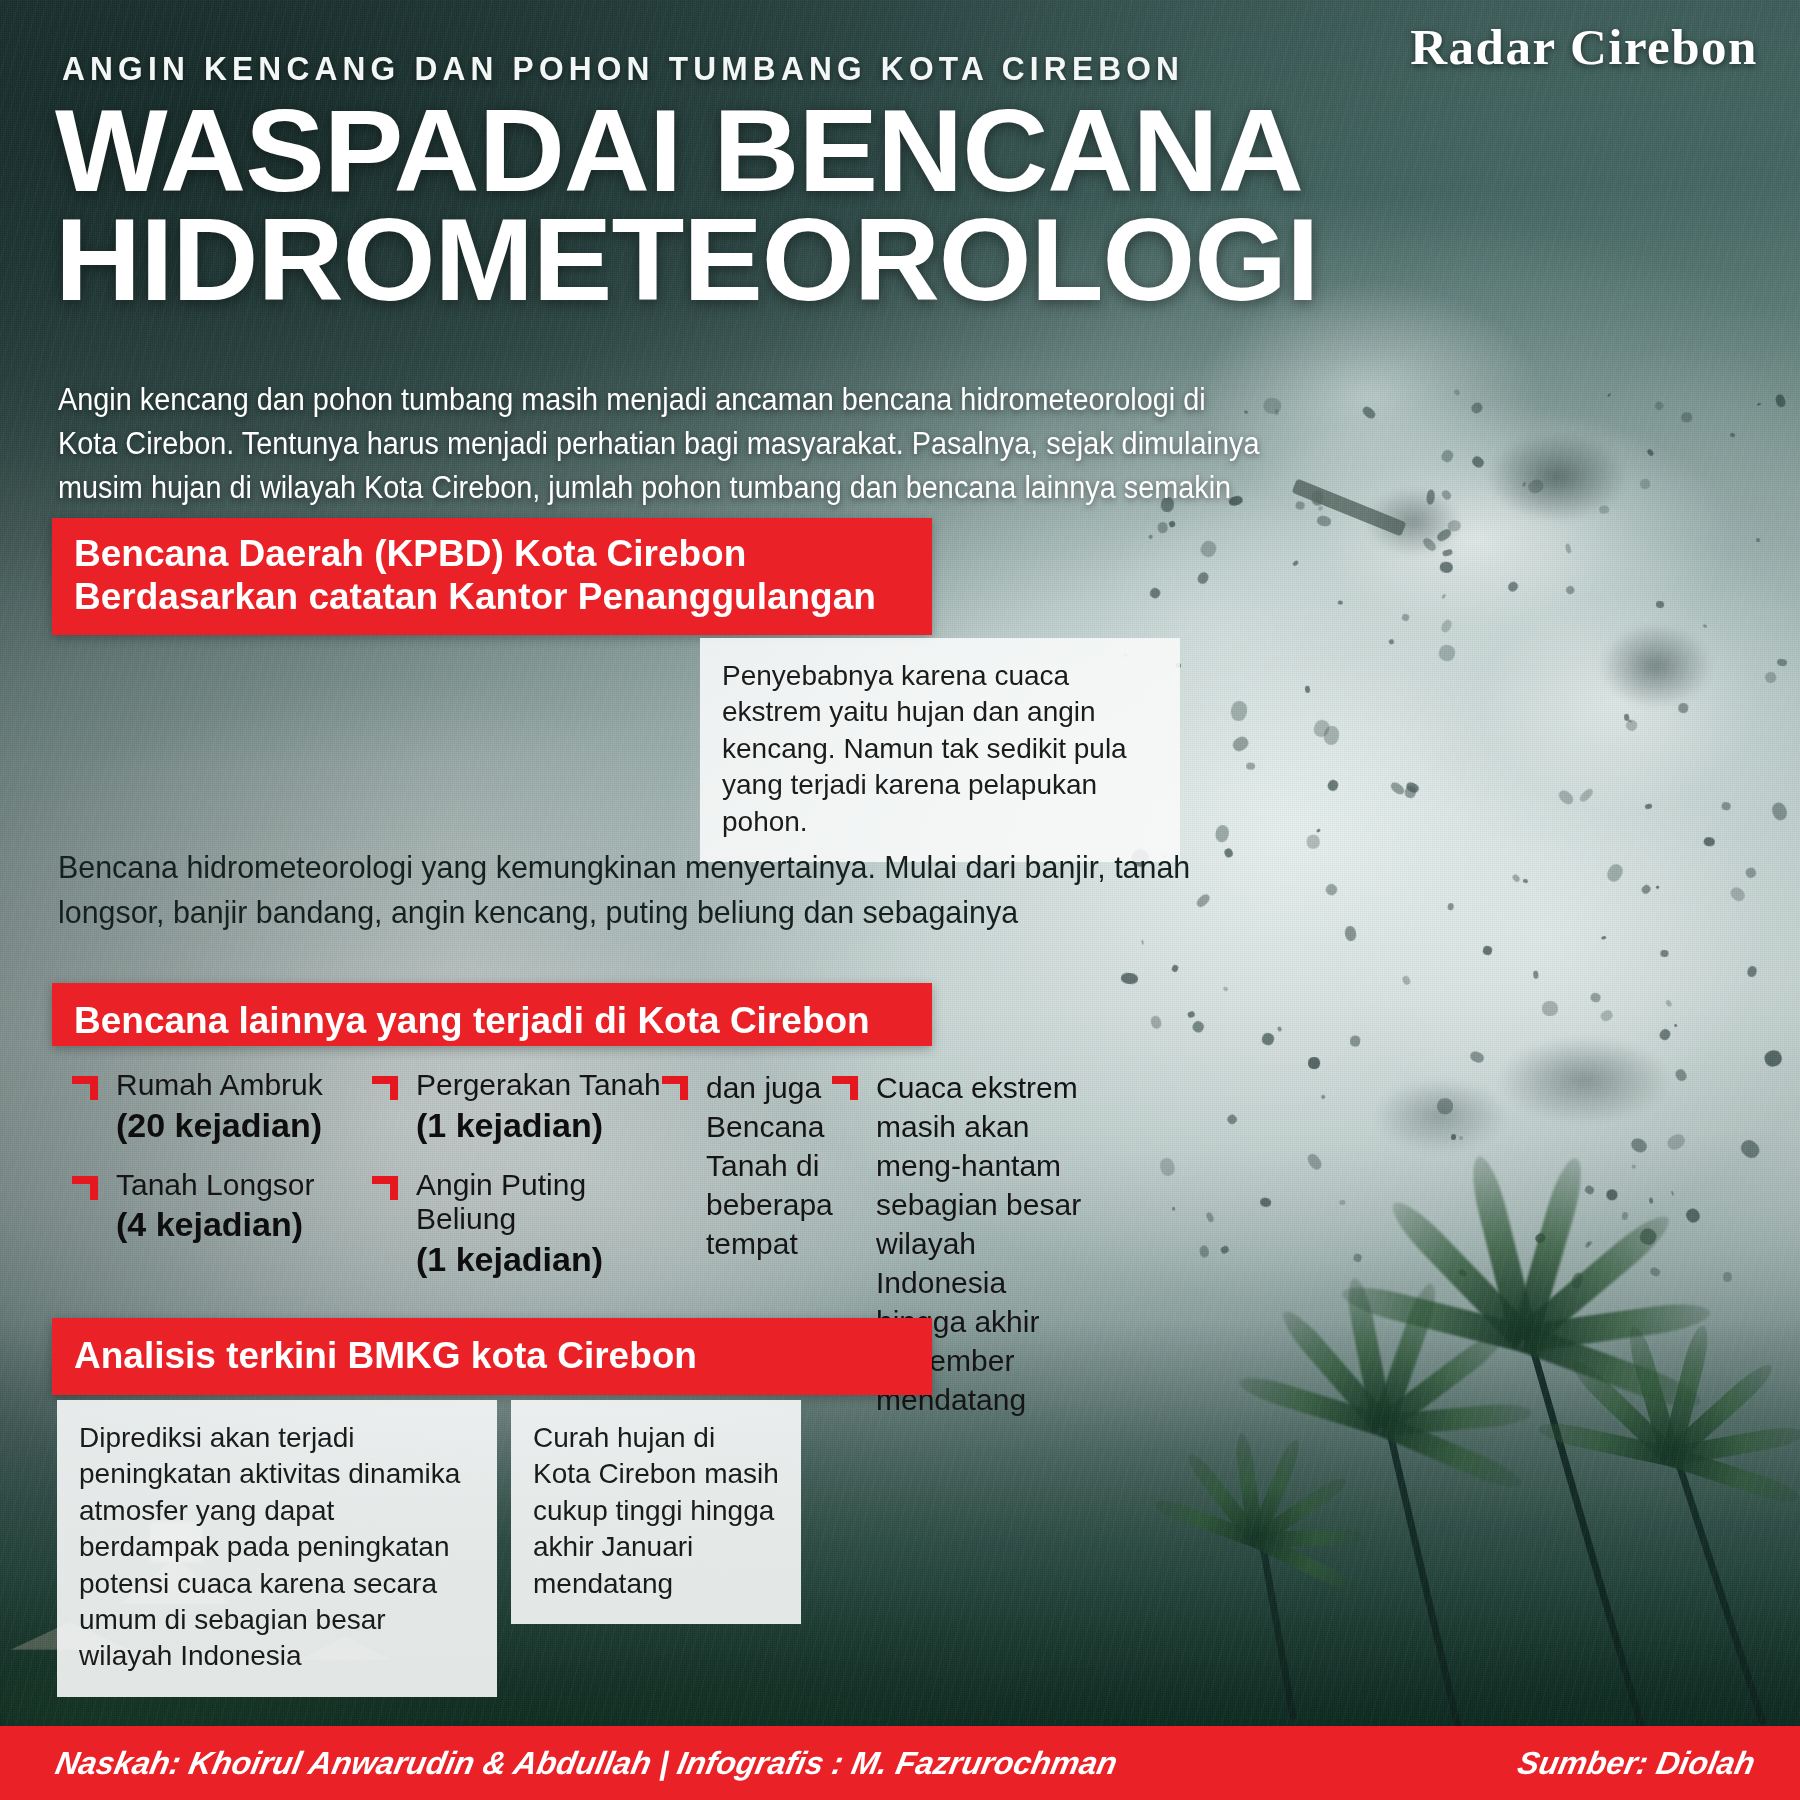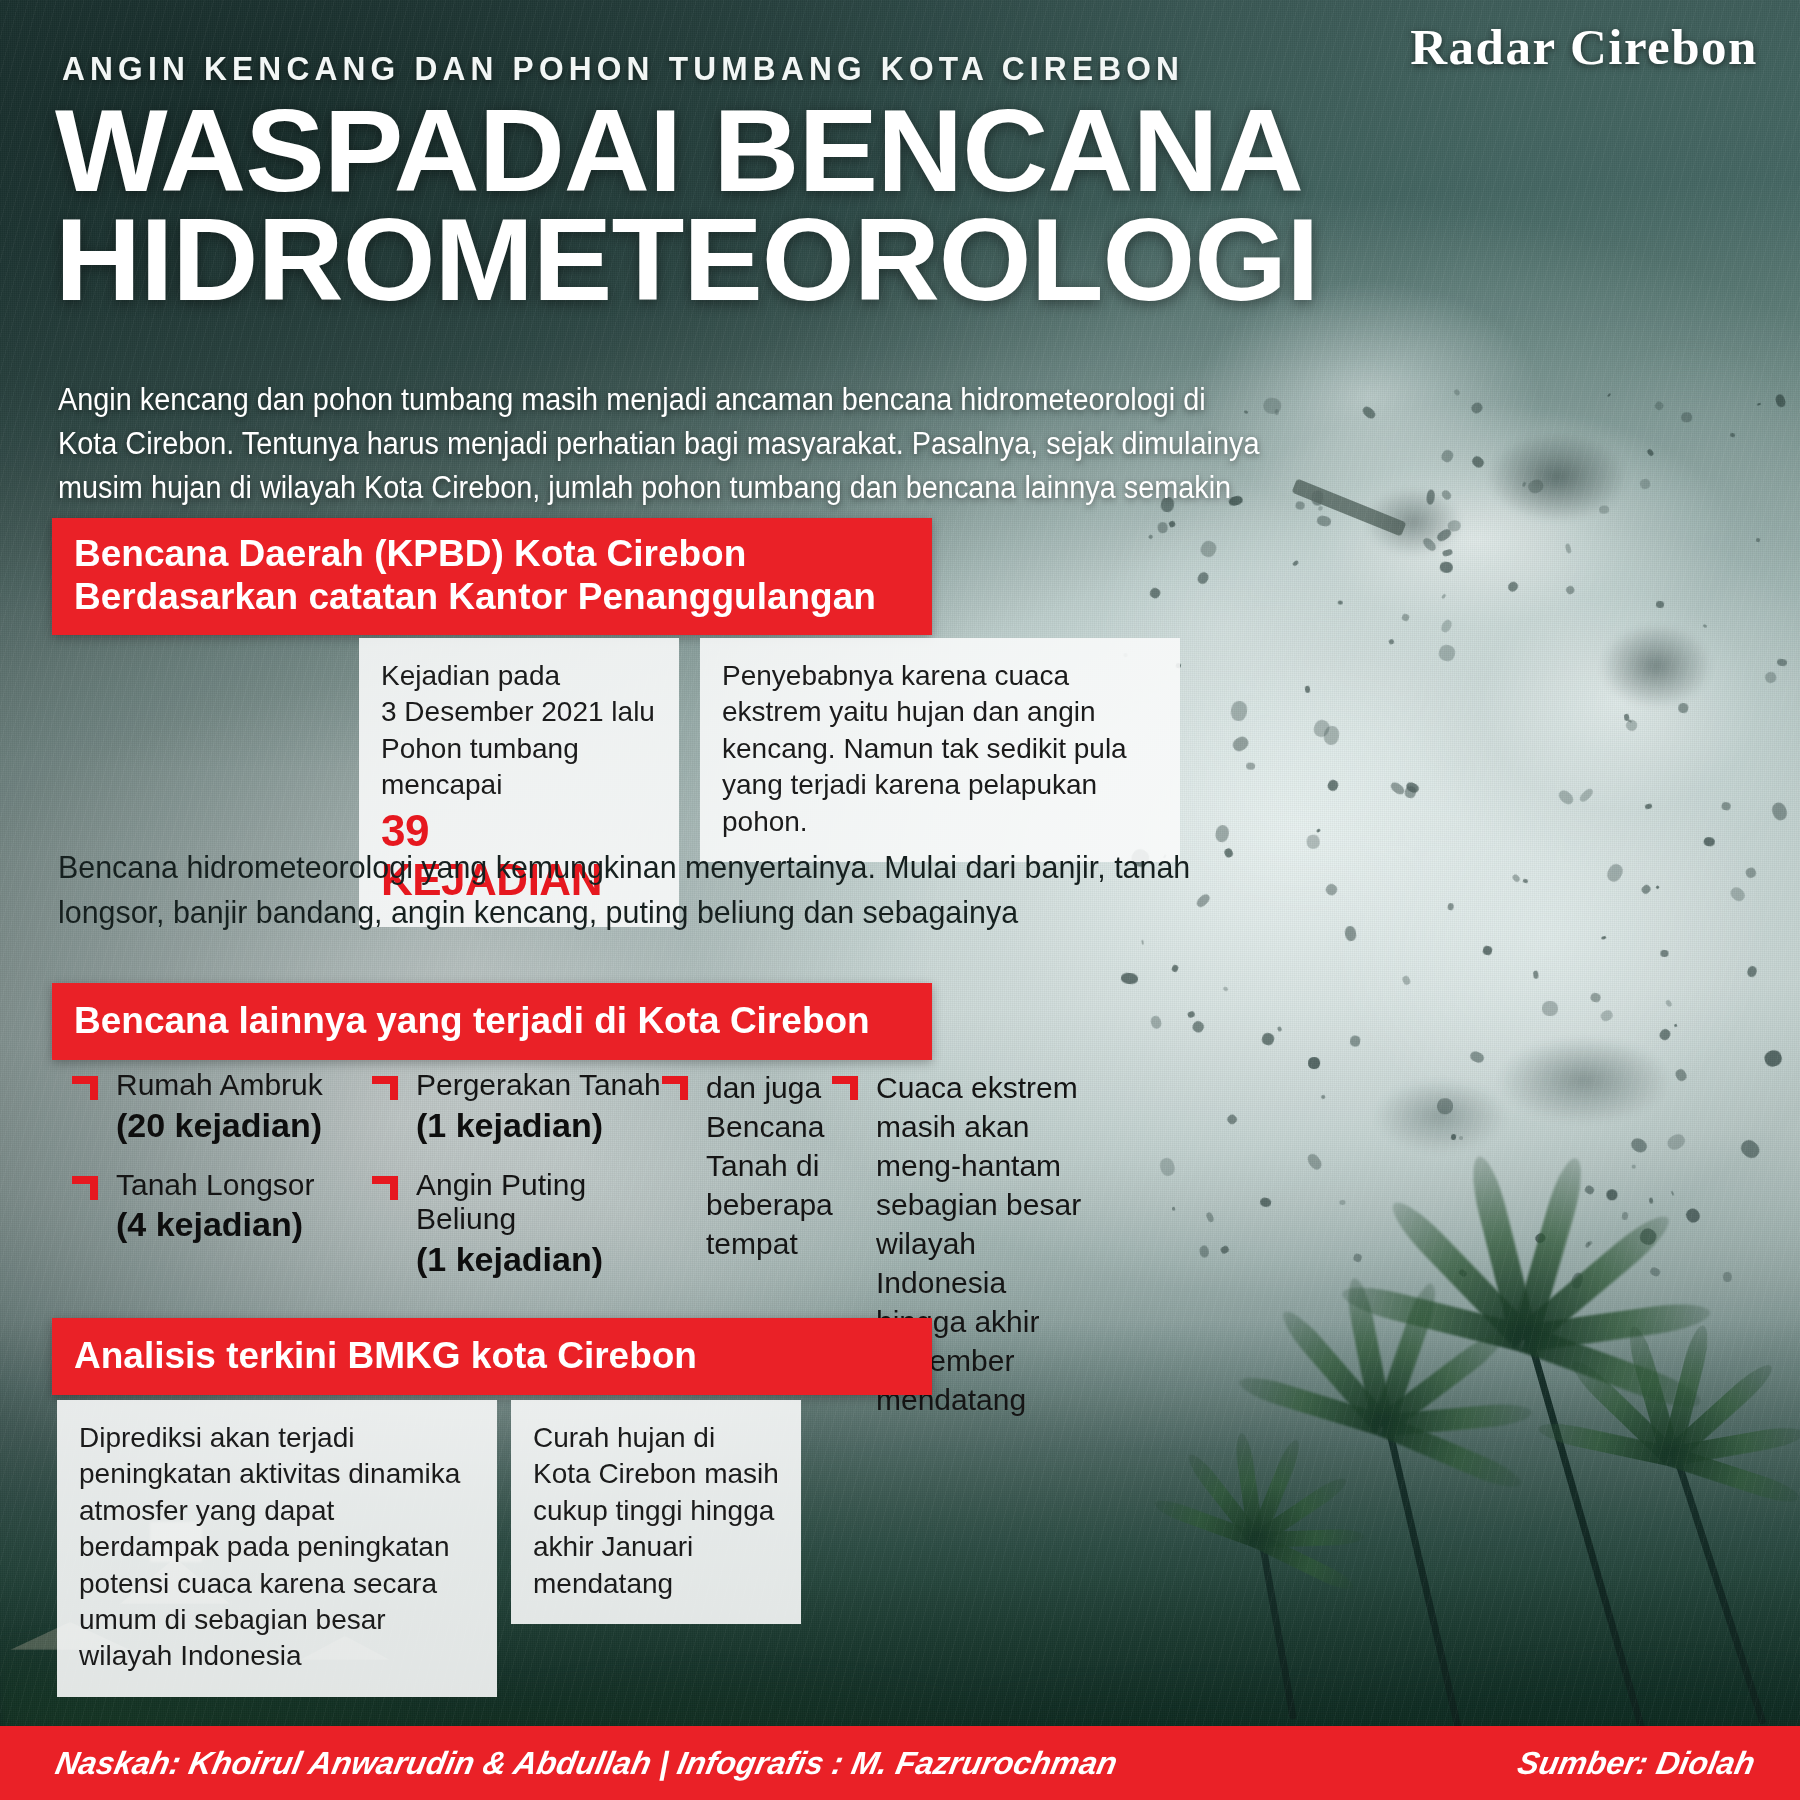--- a/index.html
+++ b/index.html
@@ -189,21 +189,21 @@
     background: #ea2127;
     color: #ffffff;
     font-weight: 700;
     padding: 14px 22px 16px 22px;
     line-height: 1.17;
     box-shadow: 0 3px 10px rgba(0,0,0,.28);
   }
   .red-bar div { white-space: nowrap; }
 
   #bar-kpbd  { left: 52px; top: 518px;  width: 880px; font-size: 37px; }
-  #bar-other { left: 52px; top: 983px;  width: 880px; font-size: 37px; padding-top:16px; padding-bottom:18px;}
+  #bar-other { left: 52px; top: 983px;  width: 880px; font-size: 37px; padding-top:16px; padding-bottom:4px;}
   #bar-bmkg  { left: 52px; top: 1318px; width: 880px; font-size: 37px; padding-top:16px; padding-bottom:18px;}
 
   
   .box {
     position: absolute;
     background: rgba(248,249,249,0.90);
     padding: 20px 22px 22px 22px;
     color: #1b1b1b;
     font-size: 28px;
     line-height: 1.30;
@@ -501,26 +501,20 @@
     </div>
 
     <div class="intro">Angin kencang dan pohon tumbang masih menjadi ancaman bencana hidrometeorologi di Kota Cirebon. Tentunya harus menjadi perhatian bagi masyarakat. Pasalnya, sejak dimulainya musim hujan di wilayah Kota Cirebon, jumlah pohon tumbang dan bencana lainnya semakin meningkat.</div>
 
     <div class="red-bar" id="bar-kpbd">
       <div>Bencana Daerah (KPBD) Kota Cirebon</div>
       <div>Berdasarkan catatan Kantor Penanggulangan</div>
     </div>
 
 
-    <div class="box" id="box-2">
-      <div>Kejadian pada</div>
-      <div>3 Desember 2021 lalu</div>
-      <div>Pohon tumbang mencapai</div>
-      <span class="big">39 KEJADIAN</span>
-    </div>
 
     <div class="box" id="box-3">
       <div>Penyebabnya karena cuaca ekstrem yaitu hujan dan angin kencang. Namun tak sedikit pula yang terjadi karena pelapukan pohon.</div>
     </div>
 
     <div class="para-mid">Bencana hidrometeorologi yang kemungkinan menyertainya. Mulai dari banjir, tanah longsor, banjir bandang, angin kencang, puting beliung dan sebagainya</div>
 
     <div class="red-bar" id="bar-other">
       <div>Bencana lainnya yang terjadi di Kota Cirebon</div>
     </div>

